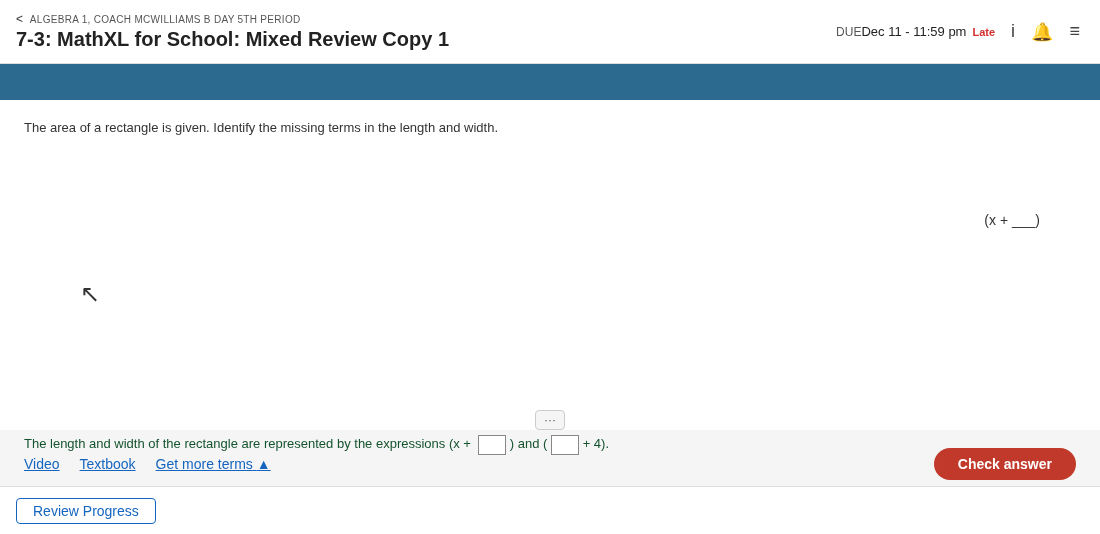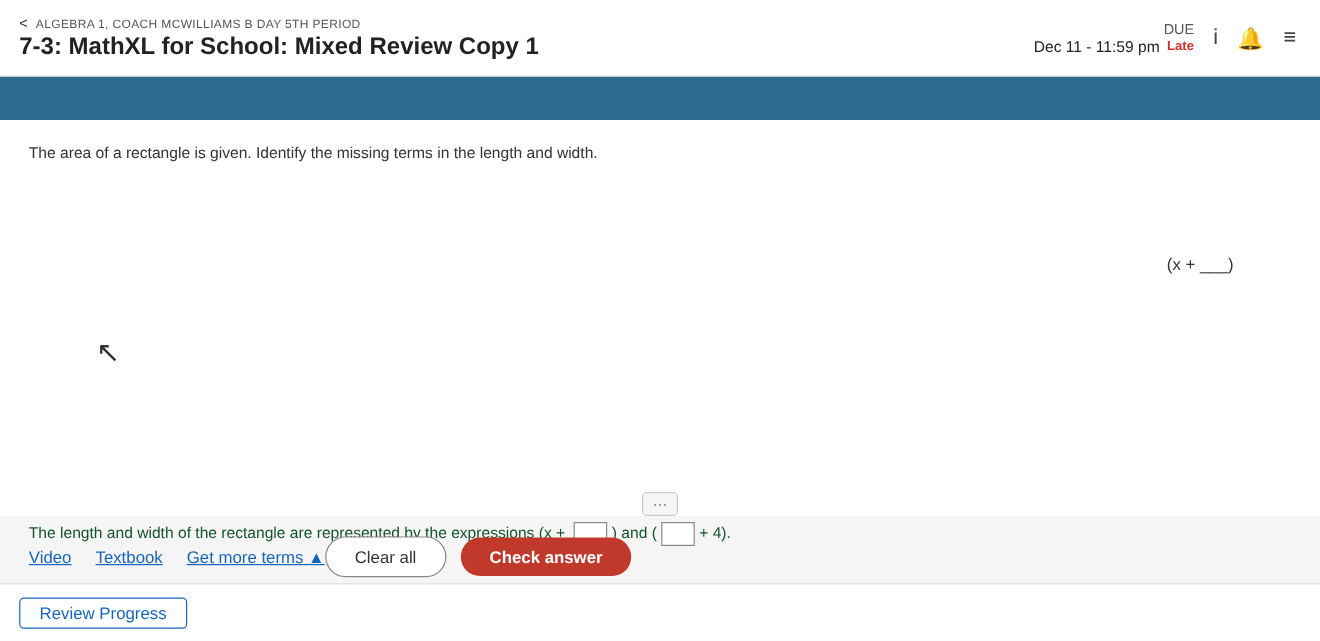--- a/index.html
+++ b/index.html
@@ -43,21 +43,21 @@
       color: #222;
       margin-top: 2px;
     }
     .header-right {
       display: flex;
       align-items: center;
       gap: 12px;
     }
     .header-due {
       display: flex;
-      flex-direction: column;
+      flex-direction: row;
       align-items: flex-end;
       font-size: 12px;
       color: #555;
     }
     .header-due-date {
       font-size: 13px;
       color: #222;
       display: flex;
       align-items: center;
       gap: 6px;
@@ -116,21 +116,21 @@
     .question-instruction {
       font-size: 13px;
       color: #333;
       margin-bottom: 16px;
     }
 
     
     .diagram-area {
       position: absolute;
       top: 112px;
-      right: 72px;
+      right: 60px;
       display: flex;
       flex-direction: column;
       align-items: center;
     }
     .diagram-top-label {
       font-size: 14px;
       color: #333;
       margin-bottom: 4px;
       align-self: flex-start;
       margin-left: 20px;
@@ -205,21 +205,21 @@
     }
 
     
     .bottom-toolbar {
       position: absolute;
       bottom: 48px;
       left: 0;
       right: 0;
       display: flex;
       align-items: center;
-      justify-content: flex-start;
+      justify-content: space-between;
       padding: 0 24px;
       height: 44px;
     }
     .help-links {
       display: flex;
       align-items: center;
       gap: 20px;
     }
     .help-link {
       font-size: 14px;
@@ -404,20 +404,19 @@
 <div class="bottom-toolbar">
   <div class="help-links">
     <button class="help-link">Video</button>
     <button class="help-link">Textbook</button>
     <button class="help-link-arrow">
       <span>Get more terms</span>
       <span>▲</span>
     </button>
   </div>
   <div class="action-buttons">
-    <button class="clear-btn">Clear all</button>
     <button class="check-btn">Check answer</button>
   </div>
 </div>
 
 <div class="footer">
   <button class="review-progress-btn">Review Progress</button>
 </div>
 
 </body></html>

